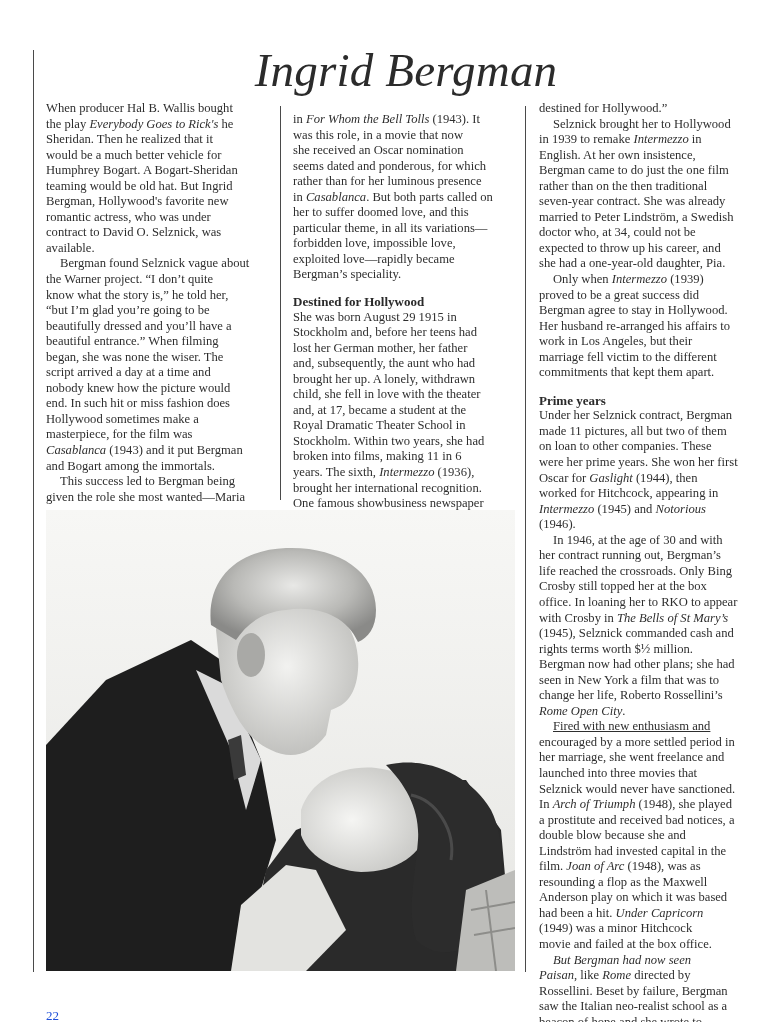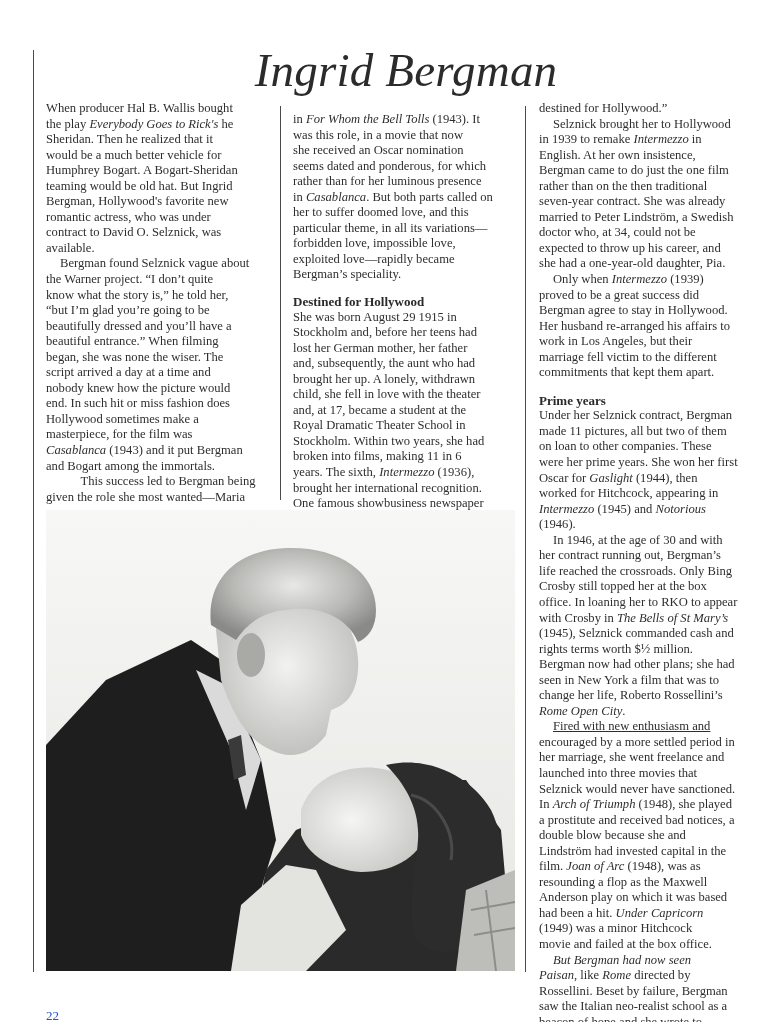--- a/index.html
+++ b/index.html
@@ -65,21 +65,21 @@
         <span class="line">began, she was none the wiser. The</span>
         <span class="line">script arrived a day at a time and</span>
         <span class="line">nobody knew how the picture would</span>
         <span class="line">end. In such hit or miss fashion does</span>
         <span class="line">Hollywood sometimes make a</span>
         <span class="line">masterpiece, for the film was</span>
         <span class="line"><i>Casablanca</i> (1943) and it put Bergman</span>
         <span class="line">and Bogart among the immortals.</span>
       </div>
     <div>
-        <span class="line" style="padding-left: 14px; text-align: center;">This success led to Bergman being</span>
+        <span class="line" style="padding-left: 14px;">This success led to Bergman being</span>
         <span class="line">given the role she most wanted—Maria</span>
       </div>
   </div>
 
   <div class="col" style="left:293px; top:112px; width:230px;">
     <div>
         <span class="line">in <i>For Whom the Bell Tolls</i> (1943). It</span>
         <span class="line">was this role, in a movie that now</span>
         <span class="line">she received an Oscar nomination</span>
         <span class="line">seems dated and ponderous, for which</span>

